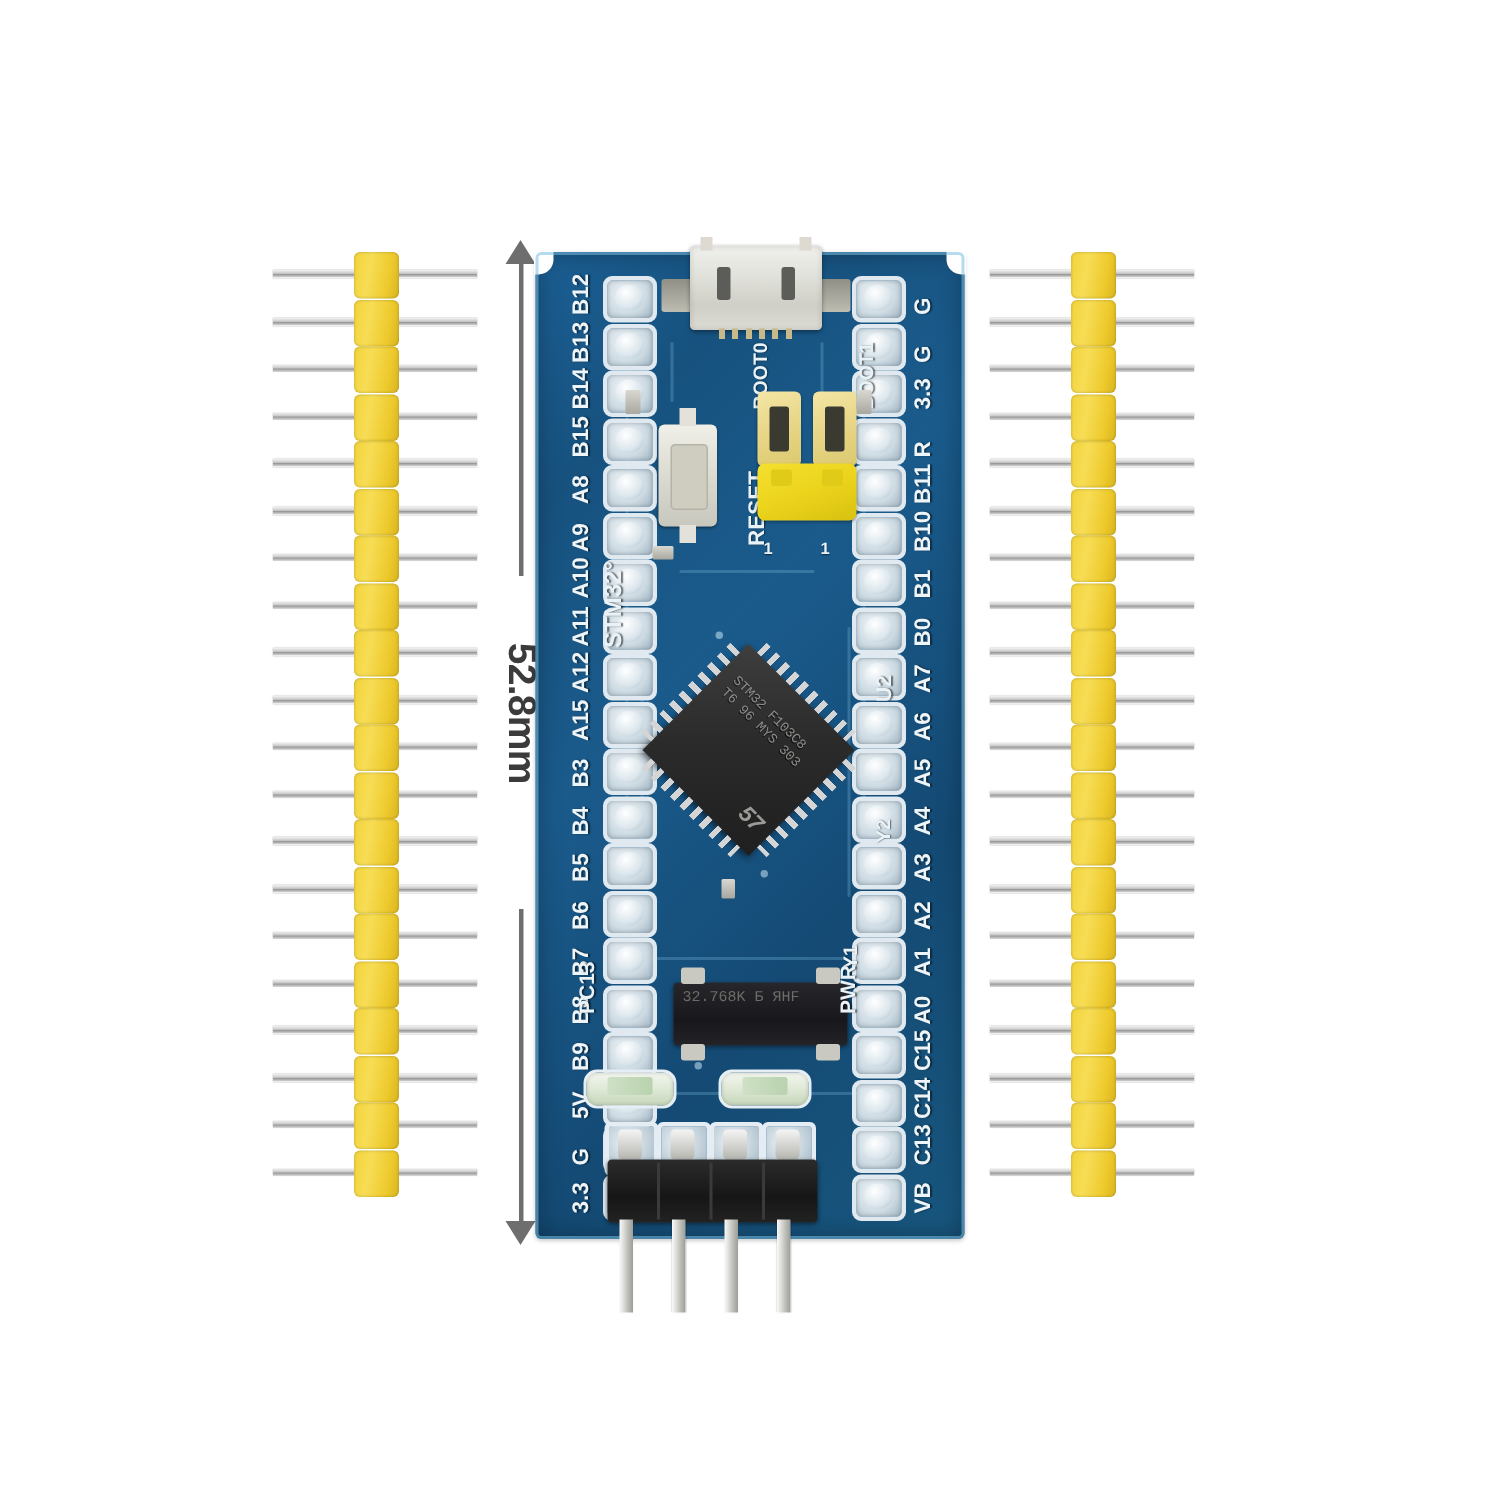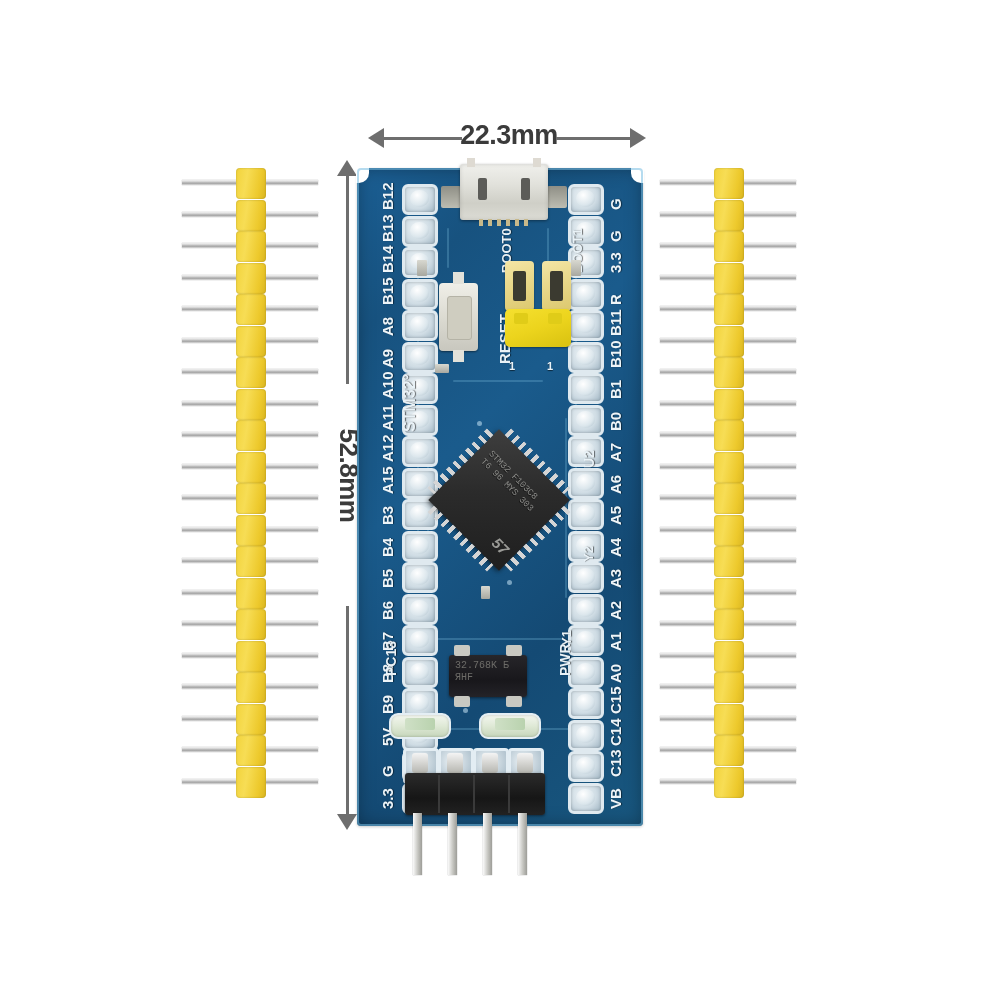--- a/index.html
+++ b/index.html
@@ -137,21 +137,21 @@
   .mcu-logo{position:absolute;right:8px;bottom:10px;color:#9a9a96;font-size:15px;
       font-style:italic;font-weight:bold;}
 
   
   .xtal8{position:absolute;left:74px;top:418px;width:124px;height:54px;
       background:linear-gradient(180deg,#e8e8e2 0%,#d2d2ca 40%,#b9b9b0 75%,#dcdcd4 100%);
       border-radius:27px;box-shadow:0 1px 3px rgba(0,0,0,.45);}
   .xtal8 .inner{position:absolute;inset:6px;border:1px solid #b0b0a6;border-radius:22px;}
   .xtal8 .t{position:absolute;inset:0;display:flex;align-items:center;justify-content:center;
       color:#777770;font-size:22px;letter-spacing:2px;font-family:"Liberation Sans", sans-serif;}
-  .xtal32{position:absolute;left:92px;top:487px;width:78px;height:42px;
+  .xtal32{position:absolute;left:92px;top:487px;width:116px;height:42px;
       background:linear-gradient(180deg,#27262a 0%,#18171b 60%,#242328 100%);
       border-radius:3px;box-shadow:0 1px 3px rgba(0,0,0,.5);}
   .xtal32 .t{position:absolute;left:6px;top:5px;color:#6d6c68;font-size:10px;line-height:12px;
       font-family:"Liberation Mono", monospace;}
   .xtal32 .padx{position:absolute;width:16px;height:11px;background:#c9c9c2;border-radius:2px;}
   .xtal32 .padx.tl{left:5px;top:-10px;} .xtal32 .padx.tr{right:5px;top:-10px;}
   .xtal32 .padx.bl{left:5px;bottom:-10px;} .xtal32 .padx.br{right:5px;bottom:-10px;}
 
   
   .led{position:absolute;top:545px;width:58px;height:22px;
@@ -178,27 +178,20 @@
 
   .smd{position:absolute;background:linear-gradient(180deg,#d8d8d0,#a8a8a0);border-radius:1px;}
   .trace{position:absolute;background:rgba(120,185,220,.30);border-radius:1px;}
   .via{position:absolute;width:5px;height:5px;border-radius:50%;background:rgba(200,230,245,.55);}
 </style>
 </head>
 <body>
 
 <div class="stage">
 
-  <div class="dim-h">
-    <div class="ar-l"></div>
-    <div class="line l-seg"></div>
-    <div class="lbl">22.3mm</div>
-    <div class="line r-seg"></div>
-    <div class="ar-r"></div>
-  </div>
 
   <div class="dim-v">
     <div class="ar-t"></div>
     <div class="vline t-seg"></div>
     <div class="lbl">52.8mm</div>
     <div class="vline b-seg"></div>
     <div class="ar-b"></div>
   </div>
 
   <div class="strip strip-left" id="strip-left">

